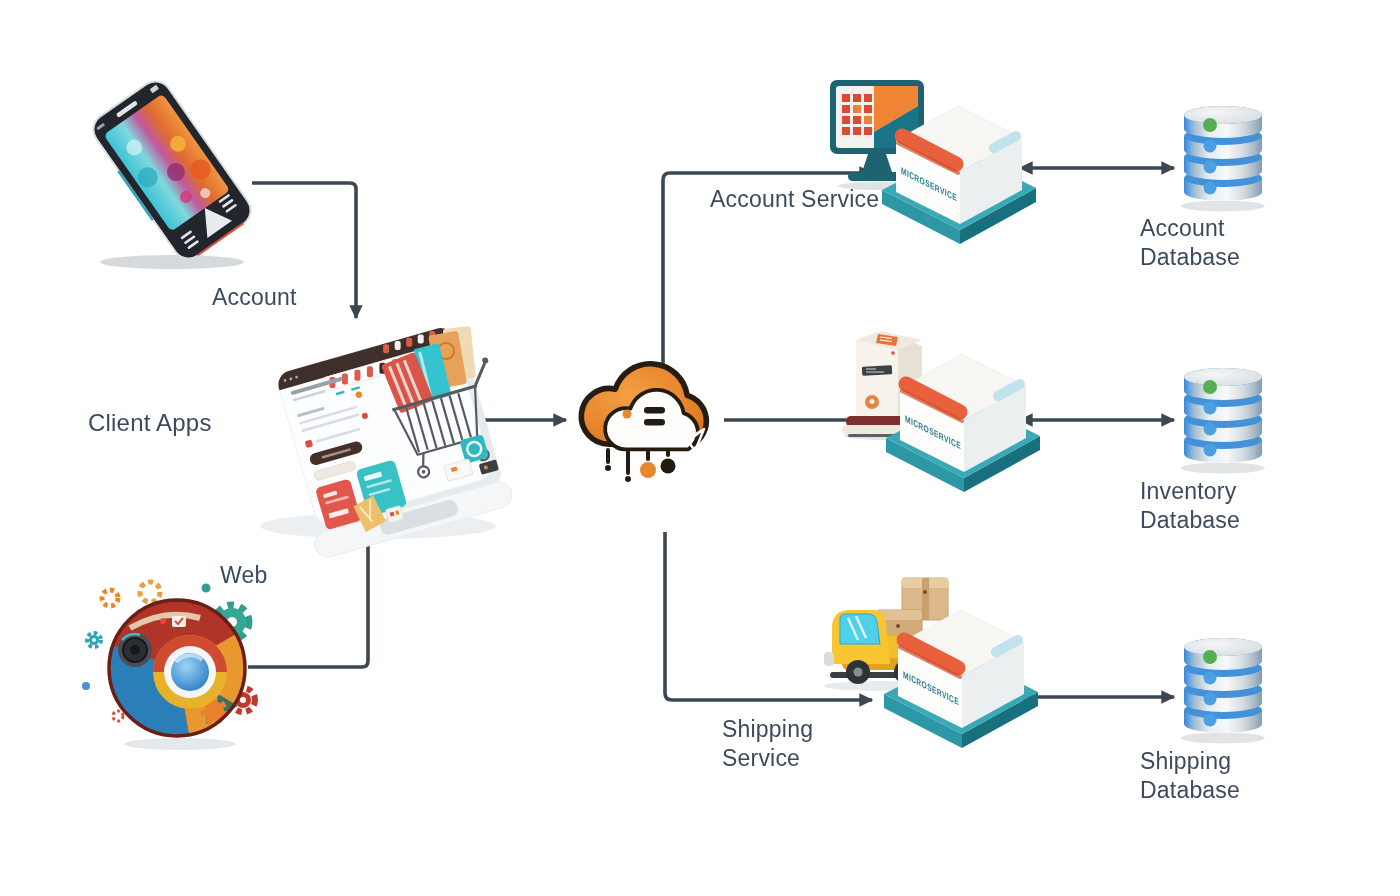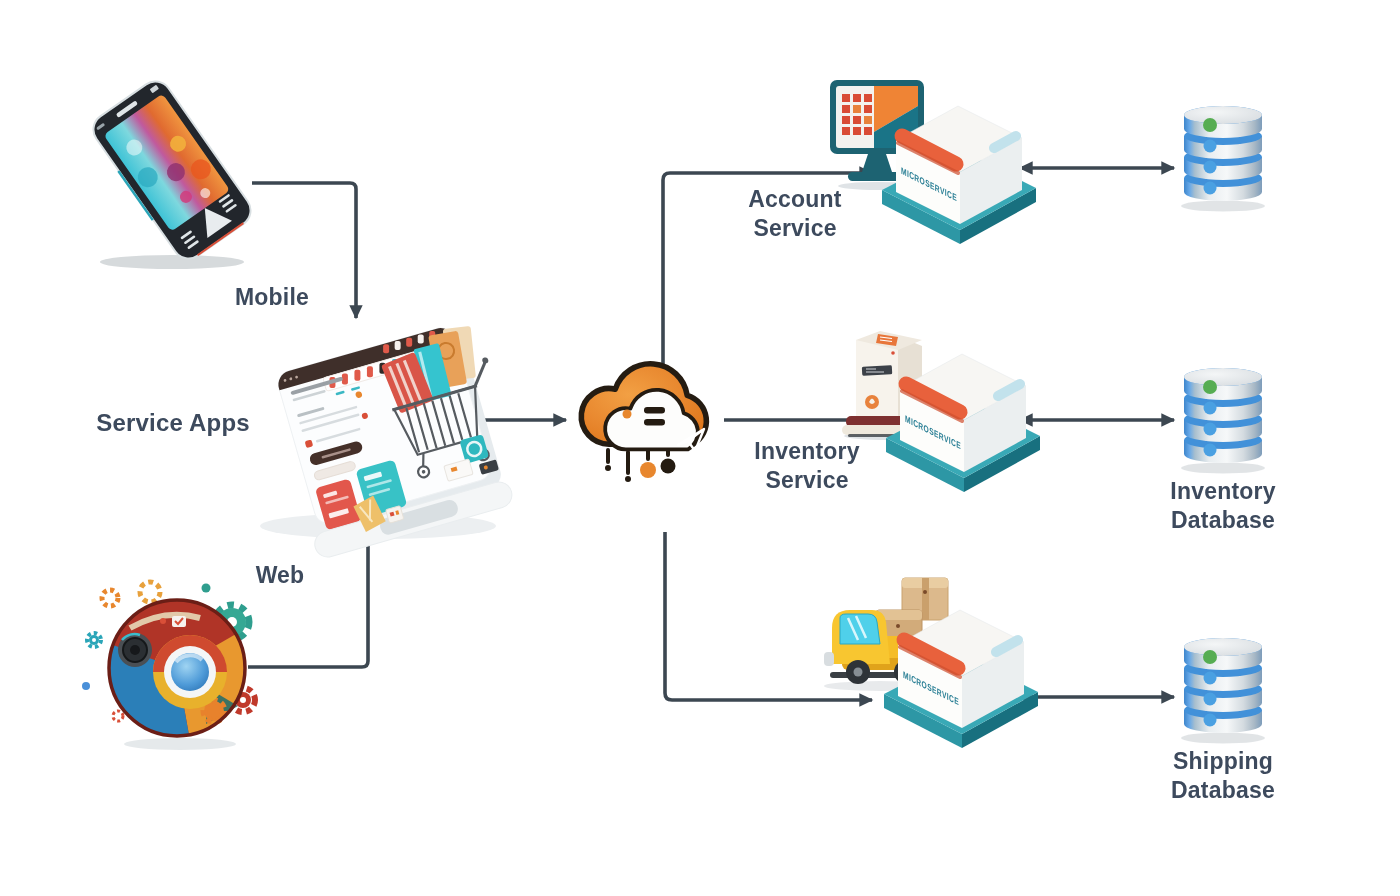--- a/index.html
+++ b/index.html
@@ -1,19 +1,19 @@
 <!DOCTYPE html>
 <html><head>
 <meta charset="utf-8">
 <style>
   html,body{margin:0;padding:0;background:#fff;}
   .stage{position:relative;width:1400px;height:896px;background:#fff;overflow:hidden;
          font-family:"Liberation Sans",sans-serif;}
   .stage svg{position:absolute;left:0;top:0;}
-  .lbl{position:absolute;font-weight:700;color:#3d4a5d;text-align:center;line-height:1.28;
+  .lbl{position:absolute;font-weight:400;color:#3d4a5d;line-height:1.28;
        letter-spacing:.2px;font-size:23px;}
   .lbl.big{font-size:24px;white-space:nowrap;}
   .lbl.nowrap{white-space:nowrap;}
   .edge{fill:none;stroke:#3c4751;stroke-width:3.6;stroke-linejoin:round;}
 </style>
 </head>
 <body>
 
 <div class="stage">
 
@@ -426,21 +426,22 @@
           <ellipse cx="39" cy="9" rx="39" ry="9" fill="#4291d9"></ellipse>
         </g>
     <ellipse cx="39" cy="9" rx="39" ry="9" fill="url(#dbCap)"></ellipse>
     <circle cx="26" cy="19" r="7" fill="#56ad52"></circle>
     <circle cx="26" cy="40" r="6.5" fill="#4aa0e2"></circle>
     <circle cx="26" cy="61" r="6.5" fill="#4aa0e2"></circle>
     <circle cx="26" cy="82" r="6.5" fill="#4aa0e2"></circle>
   </g>
 </svg>
 
-<div class="lbl nowrap" style="left:212px;top:283px;width:120px;">Mobile</div>
-<div class="lbl big" style="left:88px;top:408px;width:170px;">Service Apps</div>
+<div class="lbl nowrap" style="left:212px;top:283px;width:120px;">Account</div>
+<div class="lbl big" style="left:88px;top:408px;width:170px;">Client Apps</div>
 <div class="lbl nowrap" style="left:220px;top:561px;width:120px;">Web</div>
 <div class="lbl" style="left:710px;top:185px;width:170px;">Account Service</div>
-<div class="lbl" style="left:722px;top:437px;width:170px;">Inventory Service</div>
+<div class="lbl" style="left:722px;top:715px;width:170px;">Shipping Service</div>
+<div class="lbl" style="left:1140px;top:214px;width:166px;">Account Database</div>
 <div class="lbl" style="left:1140px;top:747px;width:166px;">Shipping Database</div>
 <div class="lbl" style="left:1140px;top:477px;width:166px;">Inventory Database</div>
 
 </div>
 
 </body></html>

